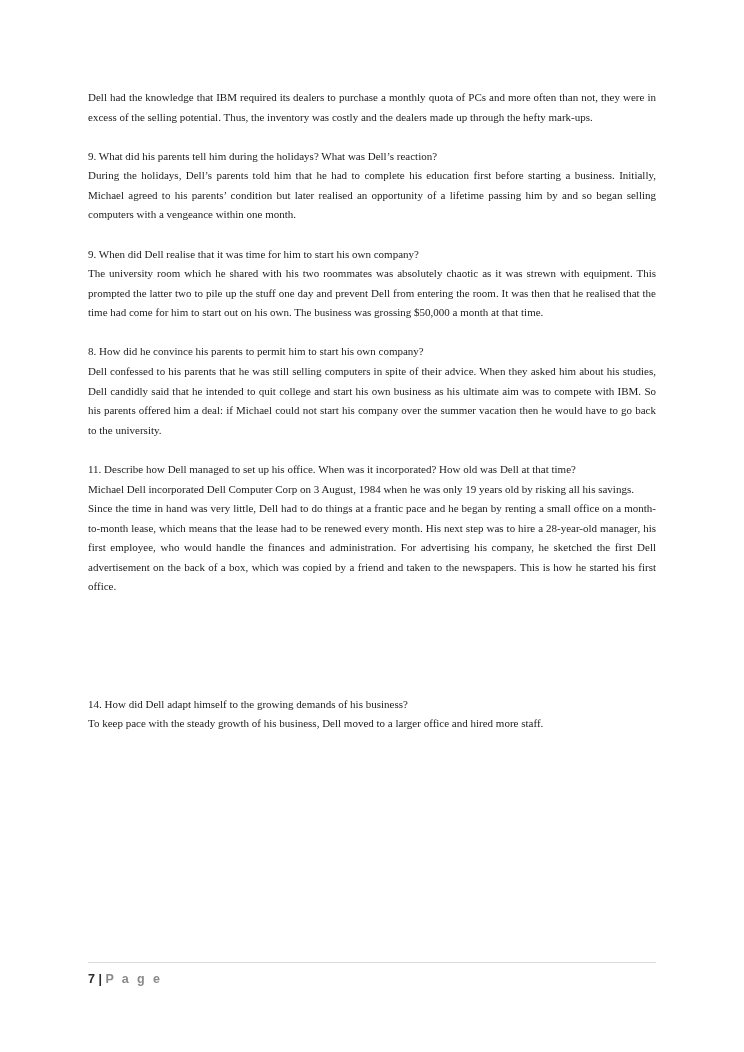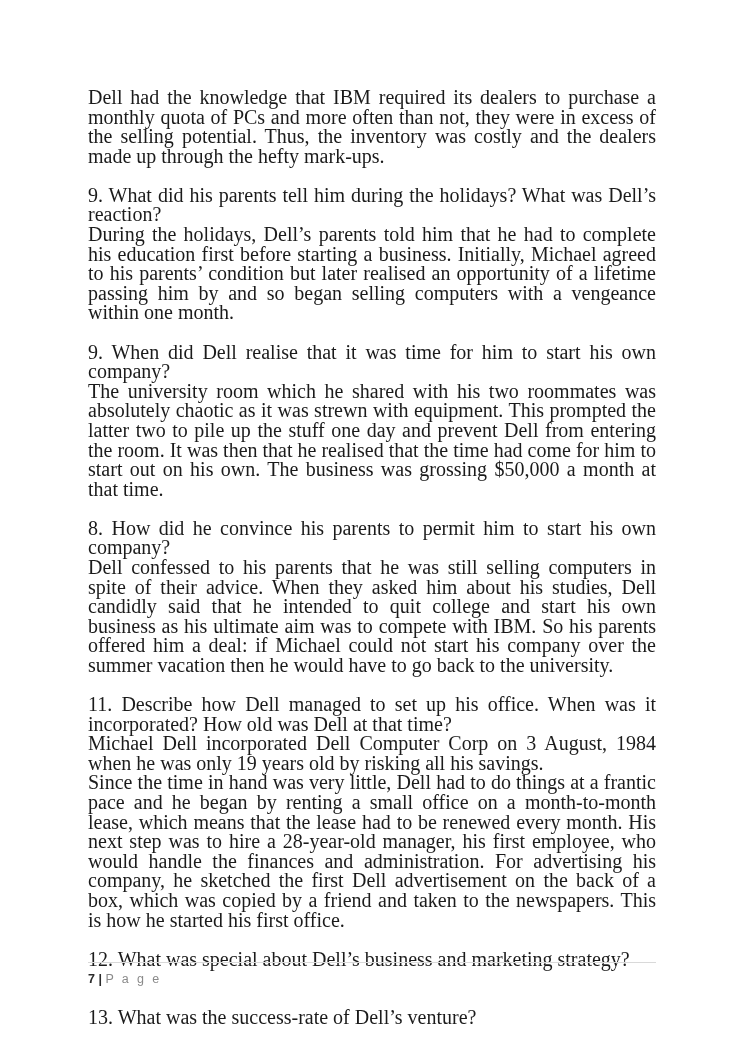--- a/index.html
+++ b/index.html
@@ -23,21 +23,21 @@
     height: 1052px;
     background: #ffffff;
   }
   .content {
     position: absolute;
     left: 88px;
     top: 88px;
     width: 568px;
   }
   .para {
-    font-size: 20px;
+    font-size: 11px;
     line-height: 19.6px;
     text-align: justify;
     text-justify: inter-word;
     margin: 0;
     hyphens: none;
     -webkit-hyphens: none;
   }
   .para.last-line-left {
     text-align-last: left;
   }
@@ -74,21 +74,21 @@
     color: #2b2b2b;
     letter-spacing: 0;
   }
   .footer-sep {
     color: #2b2b2b;
     font-weight: bold;
   }
   .footer-word {
     letter-spacing: 2.4px;
     color: #8a8a8a;
-    font-weight: normal;
+    font-weight: bold;
   }
 </style>
 </head>
 <body>
 
 <div class="page">
 
   <div class="content">
 
     <p class="para last-line-left">Dell had the knowledge that IBM required its dealers to purchase a monthly quota of PCs and more often than not, they were in excess of the selling potential. Thus, the inventory was costly and the dealers made up through the hefty mark-ups.</p>
@@ -110,25 +110,23 @@
     <p class="para last-line-left">Dell confessed to his parents that he was still selling computers in spite of their advice. When they asked him about his studies, Dell candidly said that he intended to quit college and start his own business as his ultimate aim was to compete with IBM. So his parents offered him a deal: if Michael could not start his company over the summer vacation then he would have to go back to the university.</p>
 
     <div class="gap-q"></div>
 
     <p class="para last-line-left">11. Describe how Dell managed to set up his office. When was it incorporated? How old was Dell at that time?</p>
     <p class="para last-line-left">Michael Dell incorporated Dell Computer Corp on 3 August, 1984 when he was only 19 years old by risking all his savings.</p>
     <p class="para last-line-left">Since the time in hand was very little, Dell had to do things at a frantic pace and he began by renting a small office on a month-to-month lease, which means that the lease had to be renewed every month. His next step was to hire a 28-year-old manager, his first employee, who would handle the finances and administration. For advertising his company, he sketched the first Dell advertisement on the back of a box, which was copied by a friend and taken to the newspapers. This is how he started his first office.</p>
 
     <div class="gap-q"></div>
 
-    <p class="para last-line-left">12. What was special about Dell’s business and marketing strategy?</p>
 
     <div class="gap-big"></div>
 
-    <p class="para last-line-left">13. What was the success-rate of Dell’s venture?</p>
 
     <div class="gap-big"></div>
 
     <p class="para last-line-left">14. How did Dell adapt himself to the growing demands of his business?</p>
     <p class="para last-line-left">To keep pace with the steady growth of his business, Dell moved to a larger office and hired more staff.</p>
 
   </div>
 
   <div class="footer">
     <hr class="footer-rule">

